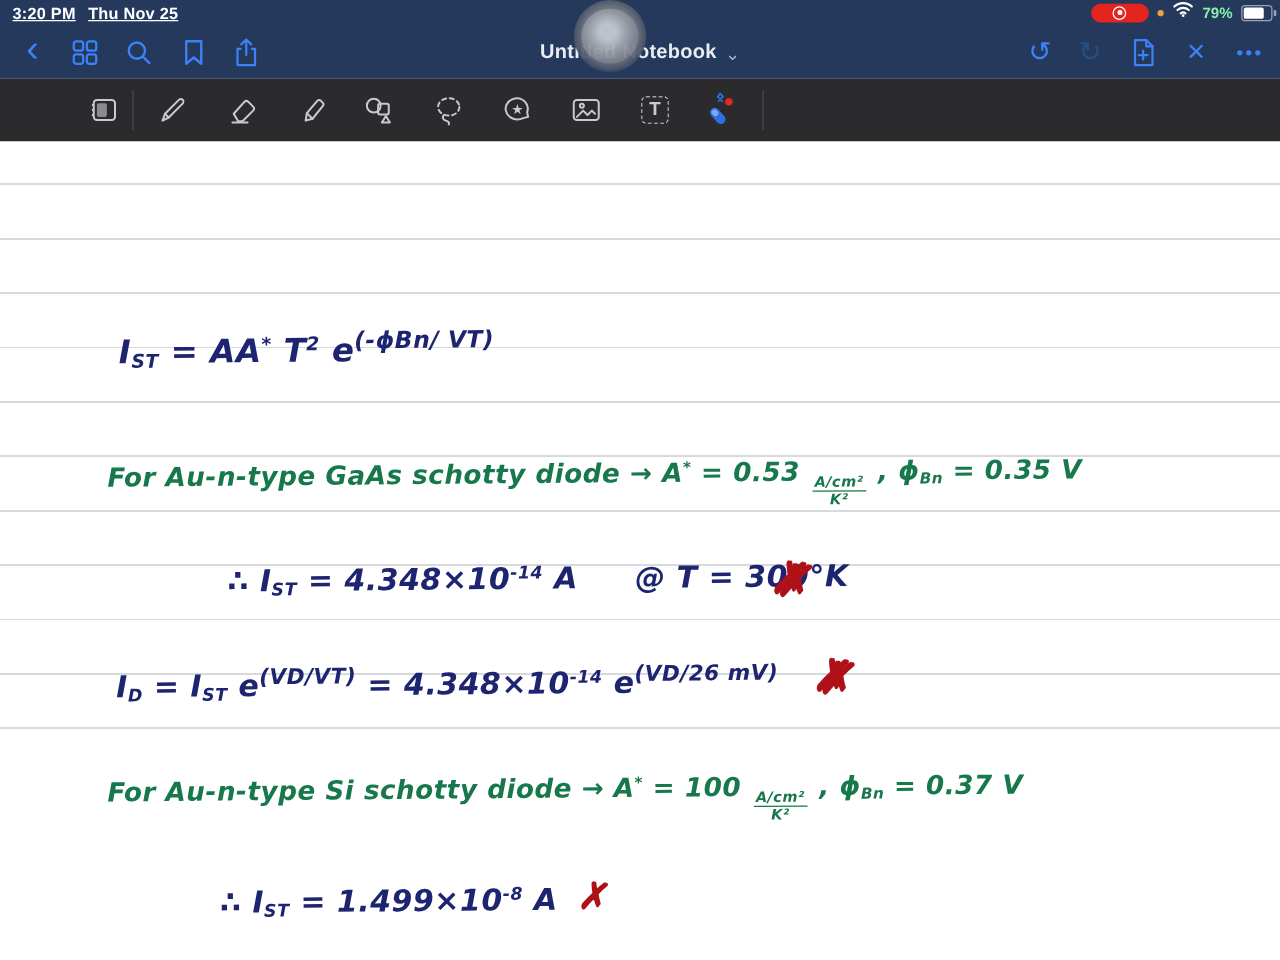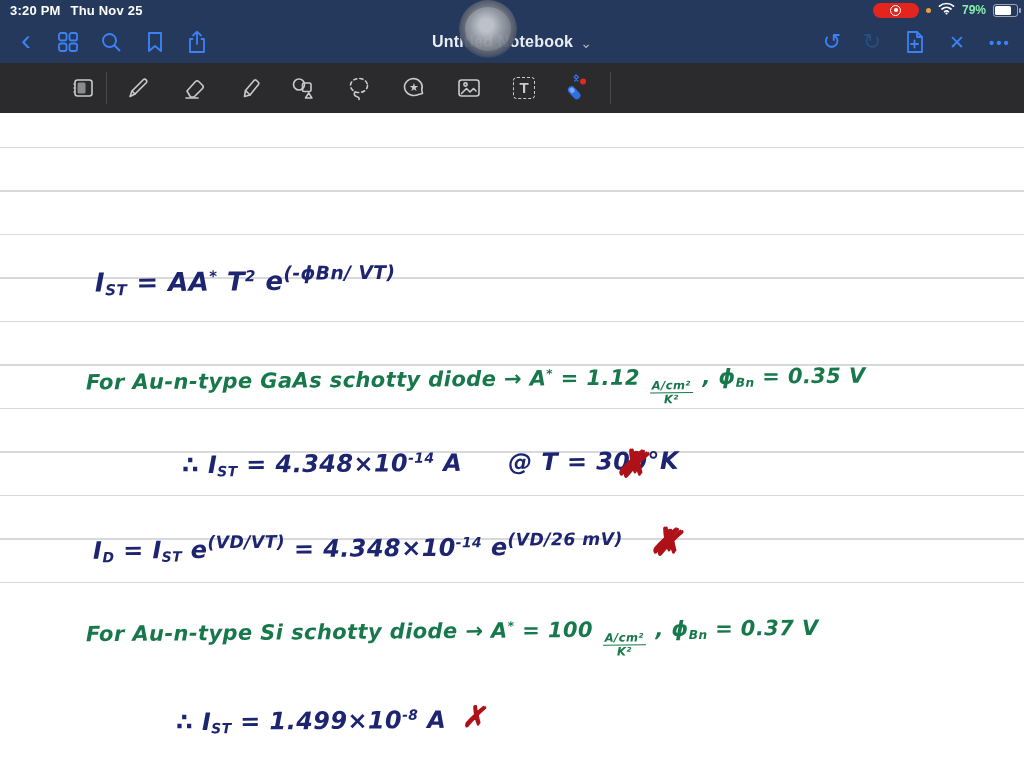--- a/index.html
+++ b/index.html
@@ -2,21 +2,21 @@
 <html><head>
 <meta charset="utf-8">
 <style>
   html,body{margin:0;padding:0;background:#000;}
   .screen{position:relative;width:1024px;height:768px;overflow:hidden;
           font-family:"Liberation Sans",sans-serif;background:#fff;}
 
   
   .header{position:absolute;left:0;top:0;width:1024px;height:63px;background:#24395c;}
   .statusbar{position:absolute;left:0;top:0;width:1024px;height:20px;color:#fff;}
-  .sb-left{position:absolute;left:10px;top:3px;font-size:13px;font-weight:700;letter-spacing:.2px;}
+  .sb-left{position:absolute;left:10px;top:3px;font-size:13px;font-weight:700;letter-spacing:.2px;text-decoration:underline;}
   .sb-date{margin-left:10px;font-weight:700;}
   .sb-right{position:absolute;right:6px;top:2px;height:16px;display:flex;align-items:center;gap:7px;}
   .rec-pill{width:46px;height:15px;border-radius:8px;background:#e3251e;display:flex;align-items:center;justify-content:center;}
   .rec-ring{width:9px;height:9px;border:1.5px solid #fff;border-radius:50%;display:flex;align-items:center;justify-content:center;}
   .rec-dot{width:3.5px;height:3.5px;background:#fff;border-radius:50%;}
   .orange-dot{width:5px;height:5px;border-radius:50%;background:#f0a03a;}
   .batt-pct{font-size:12px;font-weight:700;color:#86efac;}
   .battery{position:relative;width:23px;height:11px;border:1px solid rgba(255,255,255,.55);border-radius:3px;}
   .battery .fill{position:absolute;left:1px;top:1px;bottom:1px;width:16px;background:#fff;border-radius:1.5px;}
   .battery .tip{position:absolute;right:-3.5px;top:3px;width:2px;height:5px;background:rgba(255,255,255,.55);border-radius:1px;}
@@ -235,21 +235,21 @@
     <div class="stroke-dot"></div>
     <div class="sel-tool">
       <svg width="28" height="16" viewBox="0 0 28 16" fill="none" stroke="#e7e8ea" stroke-width="2.6" stroke-linecap="round">
         <path d="M2 5 C7 13 12 13 16 8 C19 4.5 23 5 26 8"></path>
       </svg>
     </div>
   </div>
 
   <div class="page">
     <div class="hw ink-blue l1"><span>I</span><span class="sub">ST</span><span> = AA</span><span class="sup">*</span><span> T</span><span class="sup">2</span><span> e</span><span class="supbig">(-ϕBn/ VT)</span></div>
-    <div class="hw ink-green l2"><span>For Au-n-type GaAs schotty diode → A</span><span class="sup">*</span><span> = 1.12 </span><span class="frac">
+    <div class="hw ink-green l2"><span>For Au-n-type GaAs schotty diode → A</span><span class="sup">*</span><span> = 0.53 </span><span class="frac">
           <span class="ftop">A/cm²</span>
           <span class="fbot">K²</span>
         </span><span> ,  ϕ</span><span class="sub">Bn</span><span> = 0.35 V</span></div>
     <div class="hw ink-blue l3"><span>∴ I</span><span class="sub">ST</span><span> = 4.348×10</span><span class="sup">-14</span><span> A</span><span class="gap">@ T = 300°K</span></div>
     <div class="hw ink-blue l4"><span>I</span><span class="sub">D</span><span> = I</span><span class="sub">ST</span><span> e</span><span class="supbig">(VD/VT)</span><span> =  4.348×10</span><span class="sup">-14</span><span> e</span><span class="supbig">(VD/26 mV)</span></div>
     <div class="hw ink-green l5"><span>For Au-n-type Si schotty diode → A</span><span class="sup">*</span><span> = 100 </span><span class="frac">
           <span class="ftop">A/cm²</span>
           <span class="fbot">K²</span>
         </span><span> ,  ϕ</span><span class="sub">Bn</span><span> = 0.37 V</span></div>
     <div class="hw ink-blue l6"><span>∴ I</span><span class="sub">ST</span><span> = 1.499×10</span><span class="sup">-8</span><span> A</span></div>

